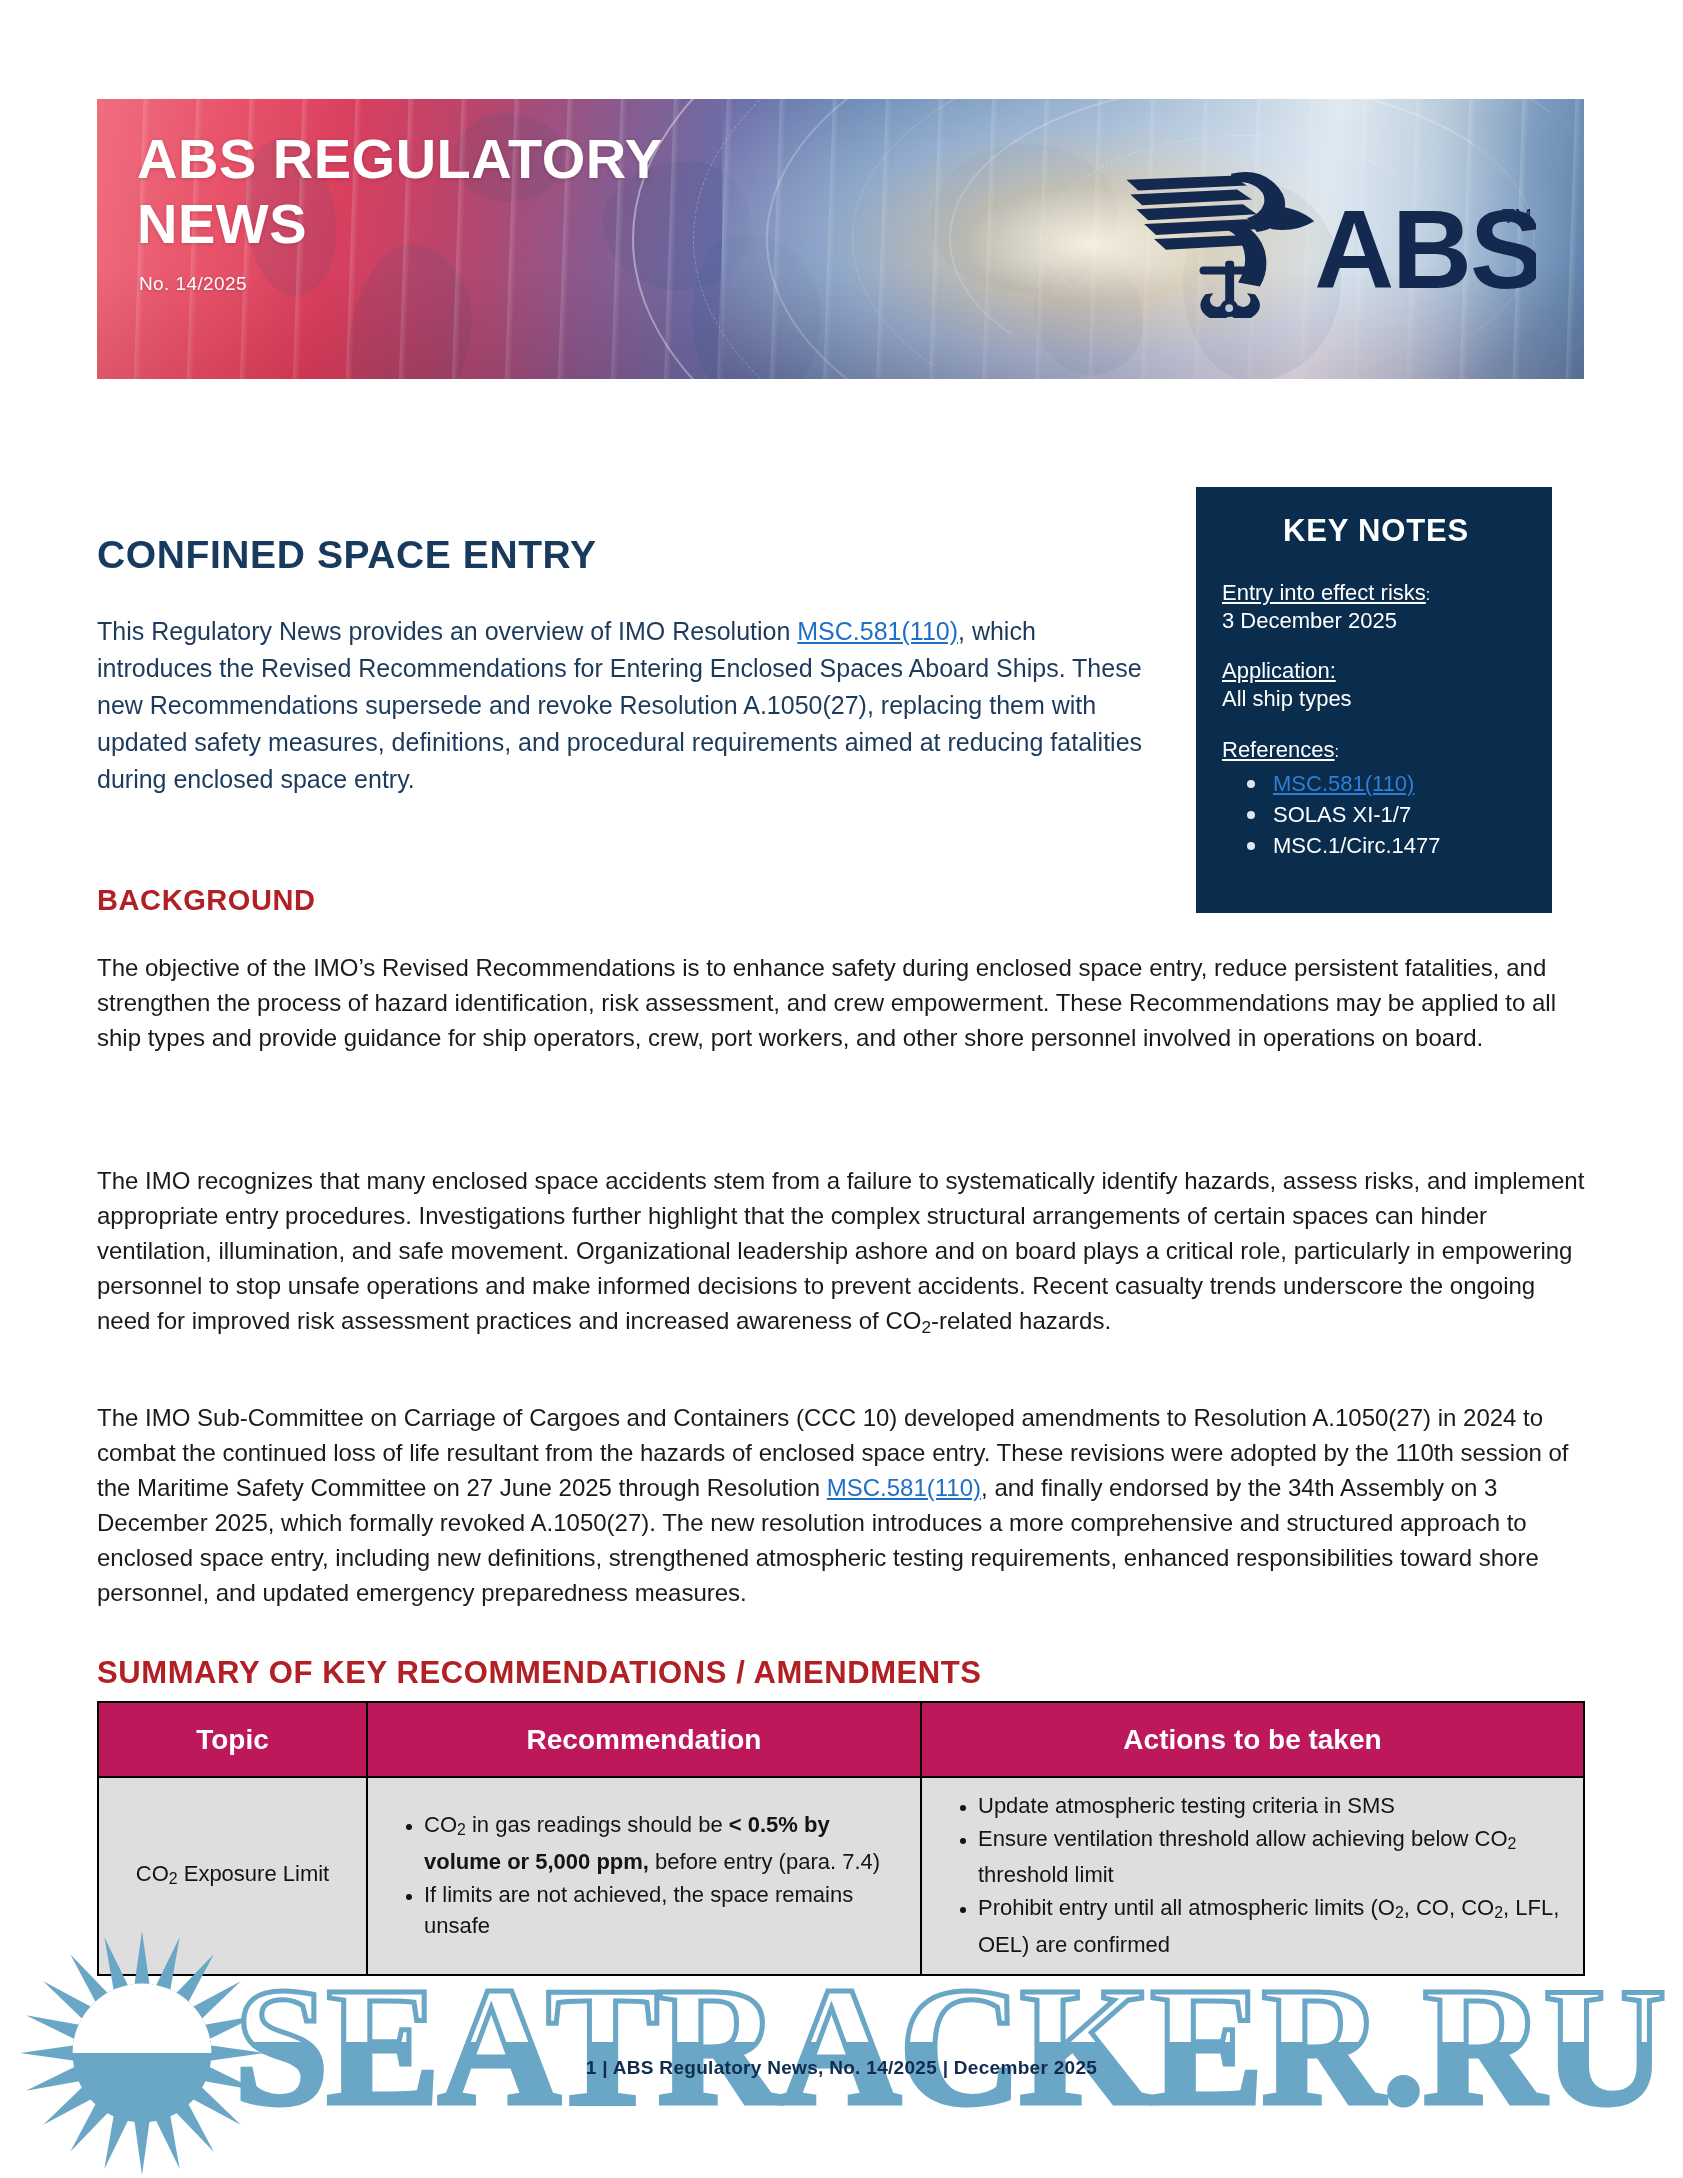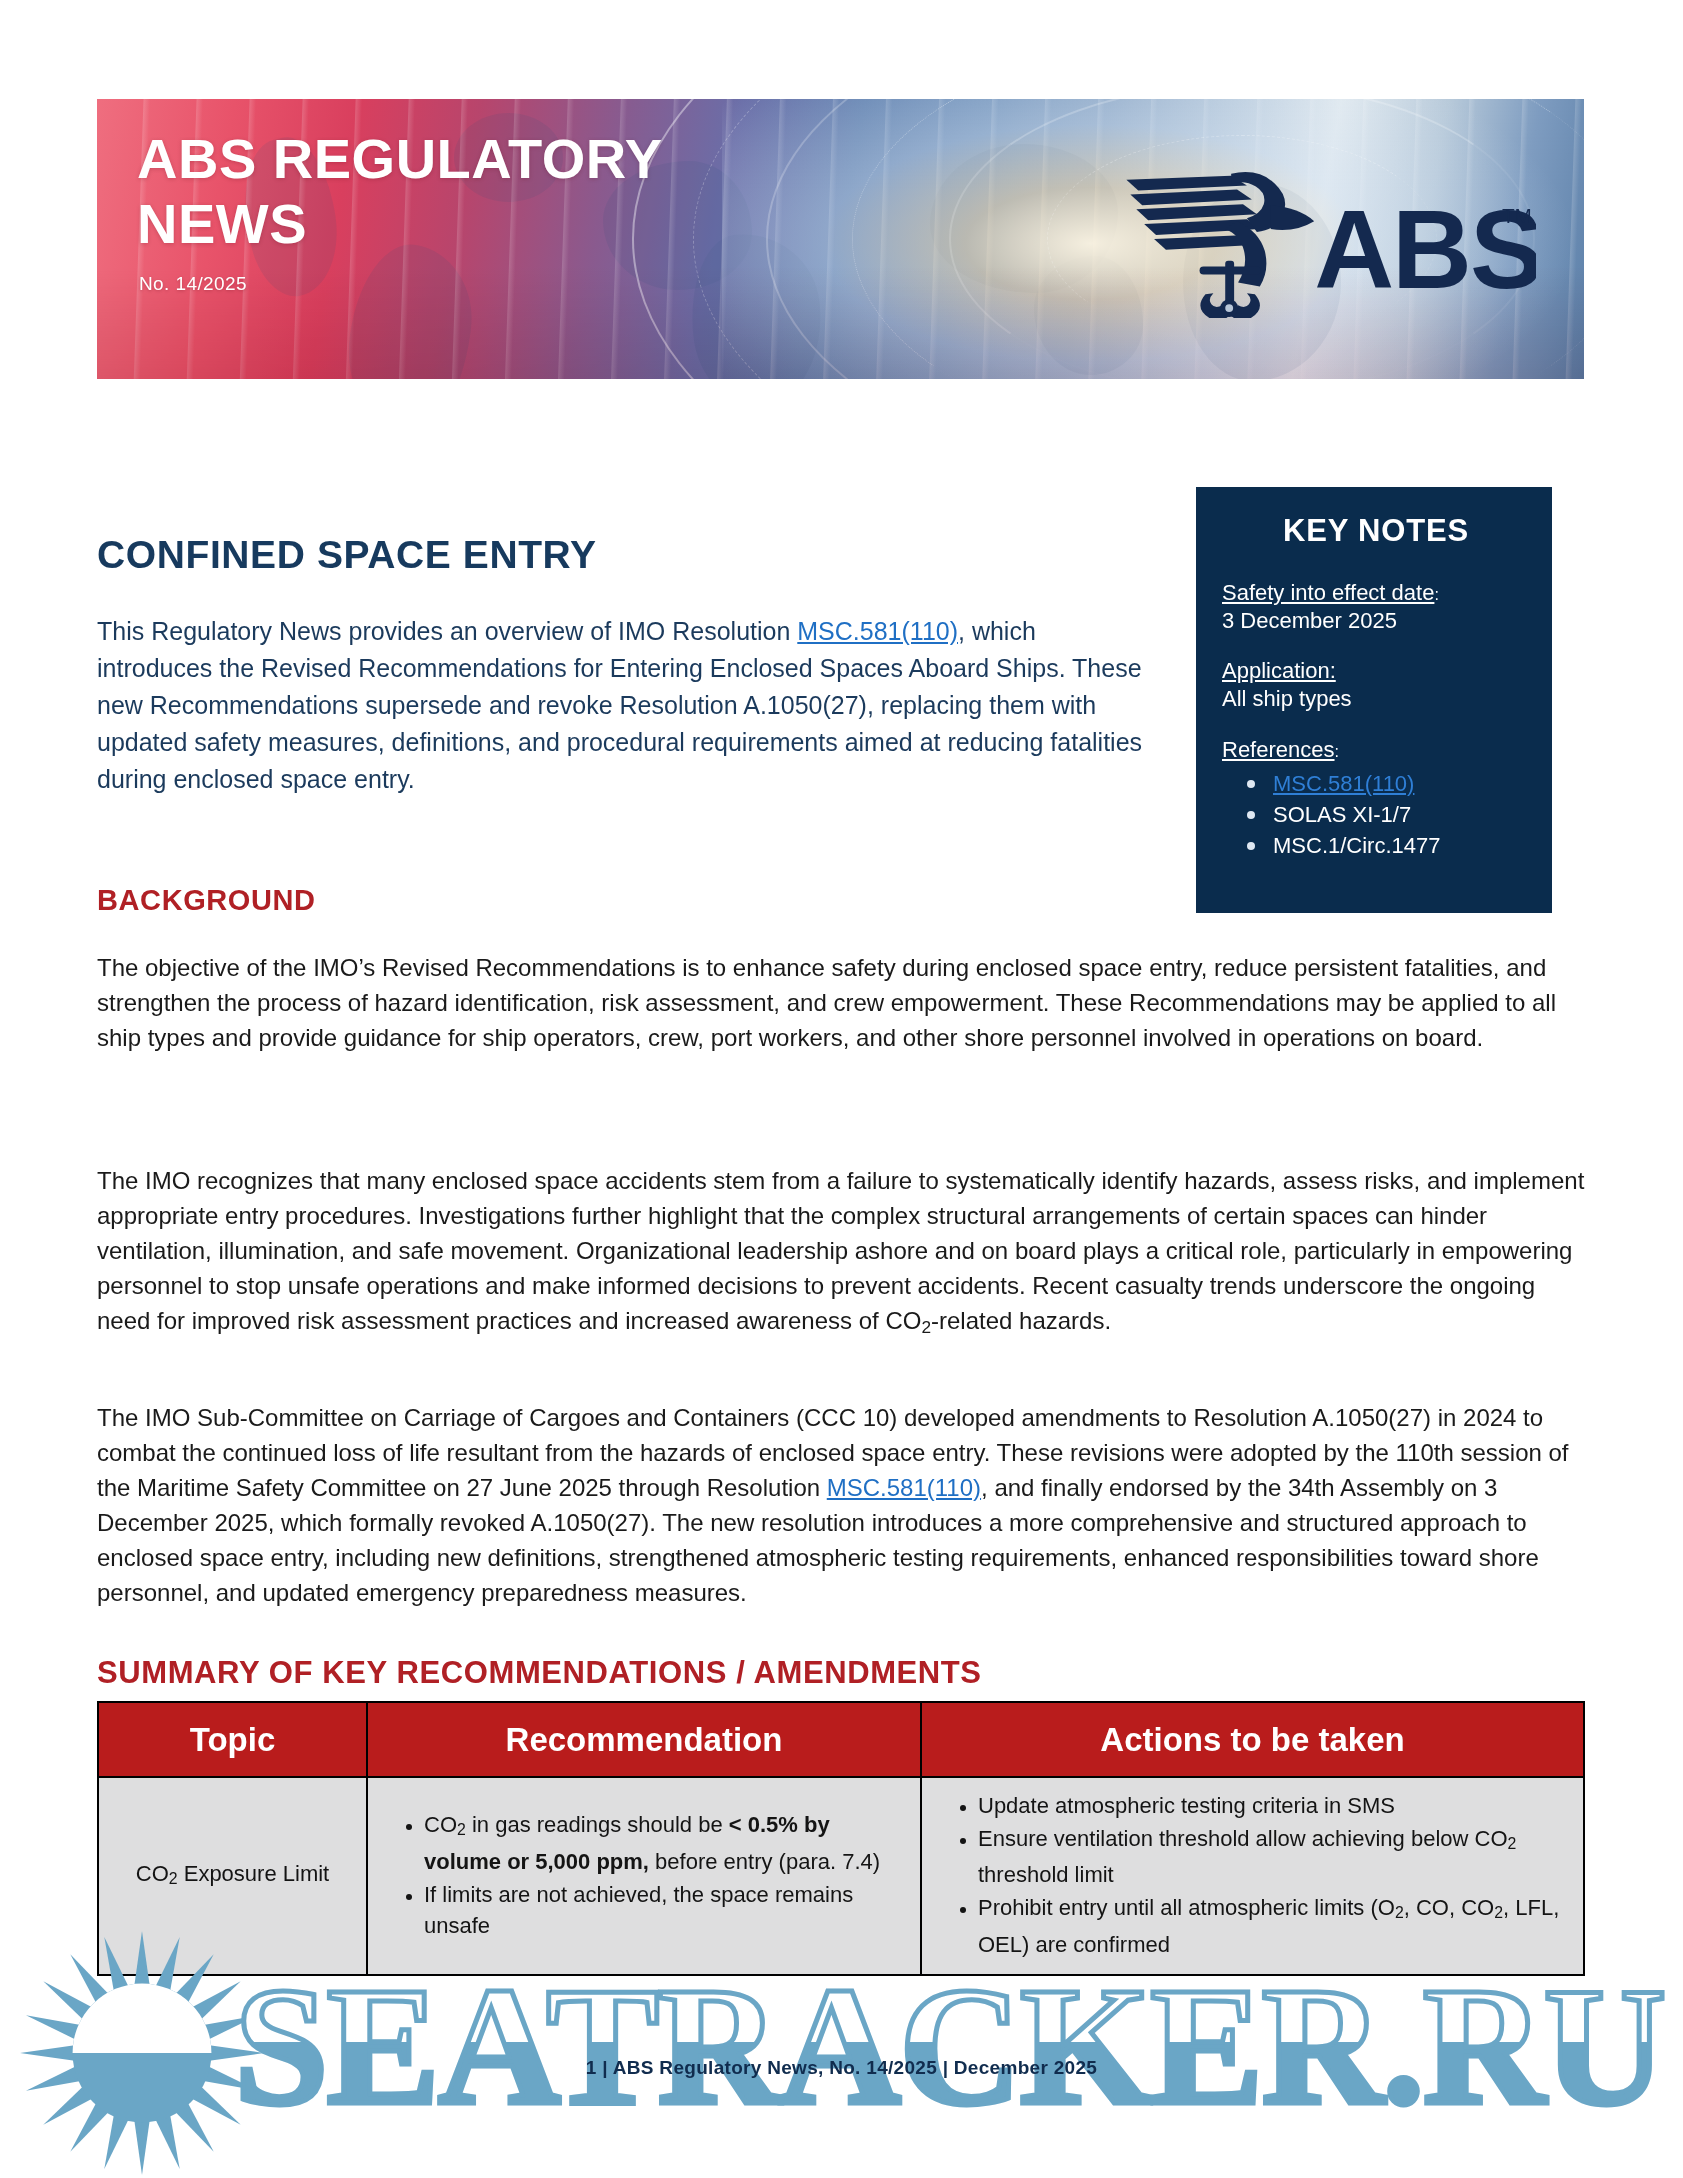--- a/index.html
+++ b/index.html
@@ -221,23 +221,23 @@
     top: 1701px;
     width: 1487px;
     border-collapse: collapse;
     table-layout: fixed;
   }
   .tbl th, .tbl td {
     border: 2px solid #000000;
     vertical-align: middle;
   }
   .tbl th {
-    background: #b91c1c;
+    background: #be185d;
     color: #ffffff;
-    font-size: 33px;
+    font-size: 28px;
     font-weight: bold;
     height: 61px;
     padding: 6px 8px;
   }
   .tbl td {
     background: #dededf;
     color: #141414;
     font-size: 22px;
     line-height: 31px;
     padding: 12px 14px;
@@ -373,21 +373,21 @@
 </div>
 
 <h1 class="page-title">CONFINED SPACE ENTRY</h1>
 
 <p class="intro"><span>This Regulatory News provides an overview of IMO Resolution </span><a href="#" class="body-link">MSC.581(110)</a><span>, which introduces the Revised Recommendations for Entering Enclosed Spaces Aboard Ships. These new Recommendations supersede and revoke Resolution A.1050(27), replacing them with updated safety measures, definitions, and procedural requirements aimed at reducing fatalities during enclosed space entry.</span></p>
 
 <aside class="keynotes">
   <div class="kn-title">KEY NOTES</div>
 
   <div class="kn-block">
-    <div><span class="kn-label">Safety into effect date</span><span>:</span></div>
+    <div><span class="kn-label">Entry into effect risks</span><span>:</span></div>
     <div class="kn-value">3 December 2025</div>
   </div>
 
   <div class="kn-block">
     <div class="kn-label">Application:</div>
     <div class="kn-value">All ship types</div>
   </div>
 
   <div class="kn-block">
     <div><span class="kn-label">References</span><span>:</span></div>

